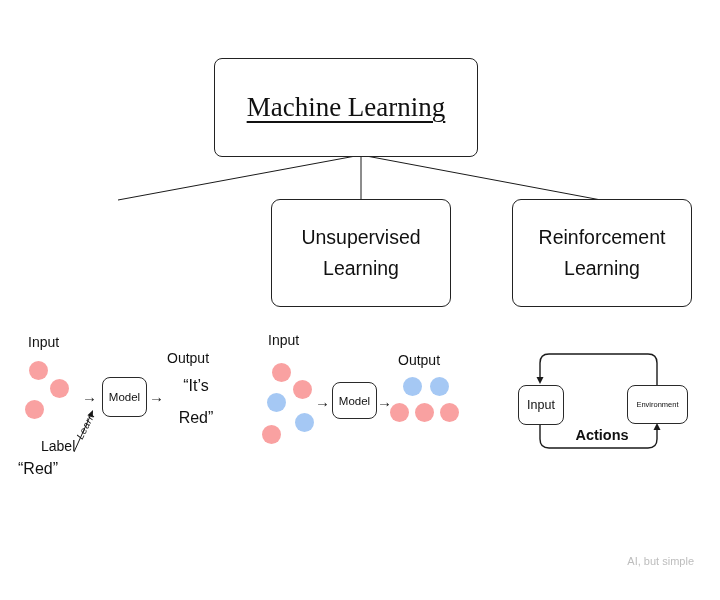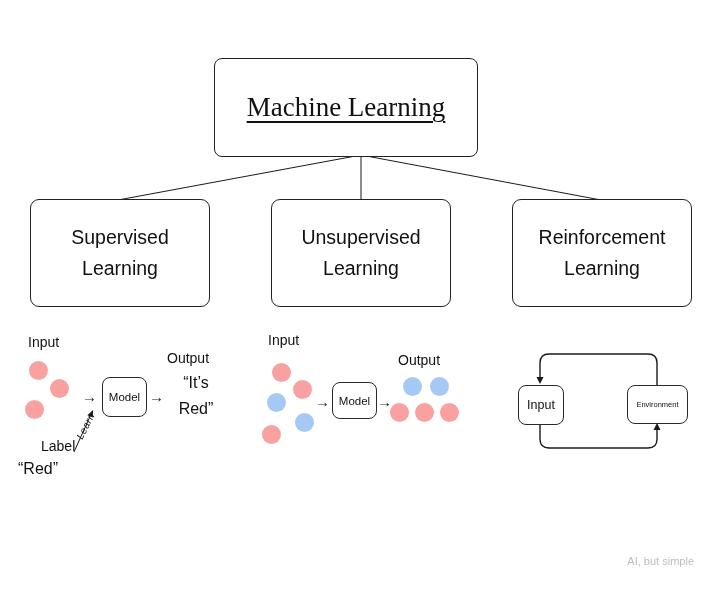--- a/index.html
+++ b/index.html
@@ -27,21 +27,21 @@
   .b3 { left:512px; top:199px; }
 
   .lbl { position:absolute; font-weight:normal; font-size:14px; color:#111; }
   .sup-input-lbl   { left:28px;  top:334px; }
   .sup-output-lbl  { left:167px; top:350px; }
   .sup-label-lbl   { left:41px;  top:438px; }
   .unsup-input-lbl { left:268px; top:332px; }
   .unsup-output-lbl{ left:398px; top:352px; }
 
   .value { position:absolute; font-size:16px; color:#111; }
-  .sup-output-value { left:154px; top:370px; width:84px; text-align:center; line-height:26px; white-space:pre-line; }
+  .sup-output-value { left:154px; top:370px; width:84px; text-align:center; line-height:32px; white-space:pre-line; }
   .sup-label-value  { left:18px;  top:460px; }
 
   .cluster { position:absolute; }
   .dot { position:absolute; width:19px; height:19px; border-radius:50%; }
   .dot.red  { background:var(--color-red-dot,#F9A1A1); }
   .dot.blue { background:var(--color-blue-dot,#A5C8F4); }
   .sup-in { left:25px; top:360px; width:56px; height:60px; }
   .sup-in  .dot:nth-child(1){left:4px;top:1px;}
   .sup-in  .dot:nth-child(2){left:25px;top:19px;}
   .sup-in  .dot:nth-child(3){left:0px;top:40px;}
@@ -102,23 +102,20 @@
     <polygon points="540,384 536.5,377 543.5,377"></polygon>
 
     <path d="M 540 423 L 540 439 Q 540 448 549 448 L 648 448 Q 657 448 657 439 L 657 429" stroke-width="1.4"></path>
     <polygon points="657,423 653.5,430 660.5,430"></polygon>
   </svg>
 
   <div class="box root-box">
     <span class="root-title">Machine Learning</span>
   </div>
 
-  <div class="box branch-box b1">
-    <span>Supervised Learning</span>
-  </div>
   <div class="box branch-box b2">
     <span>Unsupervised Learning</span>
   </div>
   <div class="box branch-box b3">
     <span>Reinforcement Learning</span>
   </div>
 
   <div class="lbl sup-input-lbl">Input</div>
   <div class="cluster sup-in">
       <span class="dot red"></span>
@@ -158,15 +155,16 @@
       <span class="dot red"></span>
       <span class="dot red"></span>
     </div>
 
   <div class="node agent-box">
     <span>Input</span>
   </div>
   <div class="node env-box">
     <span>Environment</span>
   </div>
+  <div class="rl-label rl-actions">Actions</div>
 
   <div class="watermark">AI, but simple</div>
 </div>
 
 </body></html>

